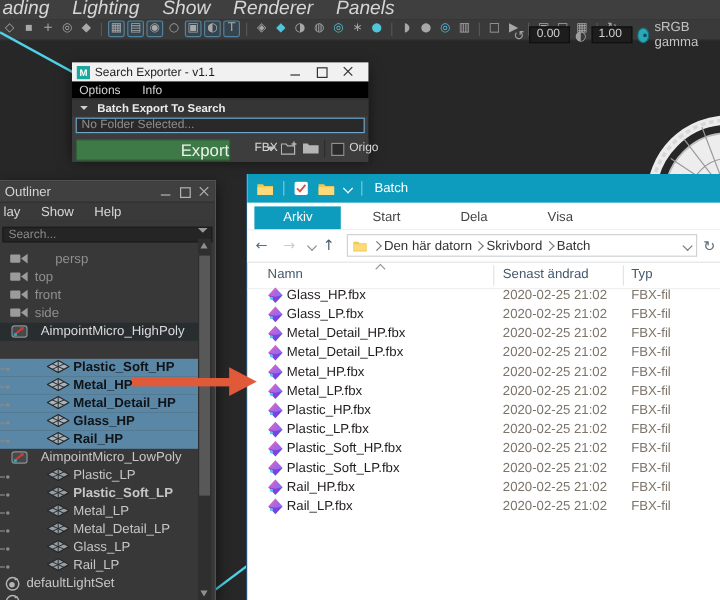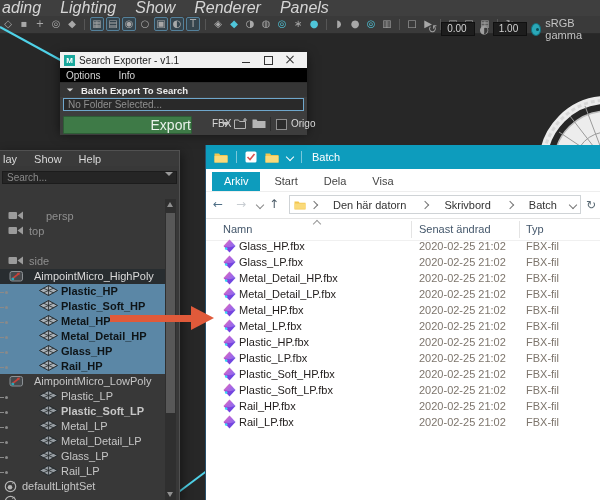--- a/index.html
+++ b/index.html
@@ -115,21 +115,21 @@
   #explorer{position:absolute;left:205px;top:145px;width:400px;height:355px;z-index:4;
             background:#fff;border-left:1px solid #29506b;box-sizing:border-box;overflow:hidden;
             font-size:11px;}
   #ex-title{height:24px;background:var(--explorer-teal,#0d9cbd);display:flex;align-items:center;
             gap:8px;padding-left:8px;}
   #ex-title .qsep{width:1px;height:12px;background:rgba(255,255,255,.45);}
   #ex-title .t{color:#fff;font-size:11px;margin-left:2px;}
   #ex-title .chev{border-color:#fff;}
   #ex-tabs{height:22px;background:#fff;display:flex;align-items:flex-end;padding-left:6px;gap:2px;
            border-bottom:1px solid #eee;}
-  .ex-tab{padding:3px 12px 4px;font-size:11px;color:#444;}
+  .ex-tab{padding:3px 24px 4px;font-size:11px;color:#444;}
   .ex-tab.active{background:var(--explorer-teal,#0d9cbd);color:#fff;}
   #ex-nav{position:relative;height:26px;background:#fff;border-bottom:1px solid #e4e4e4;}
   .nav-ic{position:absolute;top:5px;font-size:12px;}
   #ex-addr{position:absolute;left:83px;top:3px;width:292px;height:19px;border:1px solid #cfd3d6;
            box-sizing:border-box;display:flex;align-items:center;gap:5px;padding:0 4px;}
   #ex-addr .bc{color:#333;}
   #ex-addr .chev{border-color:#777;}
   #ex-addr .addr-caret{margin-left:auto;}
   #ex-refresh{position:absolute;left:380px;top:6px;color:#5a6a74;font-size:12px;}
   #ex-head{position:relative;height:21px;border-bottom:1px solid #f0f0f0;color:#44576b;}
@@ -268,20 +268,26 @@
             <path d="M0.5 2.5 h4 l1 1.5 h8 v7 h-13 z" fill="#b5b5b5"></path>
           </svg>
       </span>
       <span id="be-sep"></span>
       <span id="be-check"></span>
       <span id="be-origo">Origo</span>
     </div>
   </div>
 
   <div id="outliner">
+    <div id="ol-title">
+      <span class="t">Outliner</span>
+      <span class="wc wc-min"></span>
+      <span class="wc wc-max"></span>
+      <span class="wc wc-x"></span>
+    </div>
     <div id="ol-menus">
         <span>lay</span>
         <span>Show</span>
         <span>Help</span>
       </div>
     <div id="ol-search">
       <input placeholder="Search..." style="">
       <span class="caret-down"></span>
     </div>
     <div id="ol-tree">
@@ -292,44 +298,42 @@
             </svg></span>
           <span class="lb" style="left: 29px; padding-left: 17px;">persp</span>
         </div>
         <div class="o-row dim" style="top: 25px;">
           <span class="ic" style="left: 8px;"><svg width="16" height="11" viewBox="0 0 16 11">
               <rect x="0.5" y="2" width="8.5" height="7" rx="1" fill="#9b9b9b"></rect>
               <polygon points="15,1.5 15,9.5 9.5,5.5" fill="#9b9b9b"></polygon>
             </svg></span>
           <span class="lb" style="left: 29px;">top</span>
         </div>
+        <div class="o-row dim" style="top: 40px;">
+          <span class="ic" style="left: 8px;"><svg width="16" height="11" viewBox="0 0 16 11">
+              <rect x="0.5" y="2" width="8.5" height="7" rx="1" fill="#9b9b9b"></rect>
+              <polygon points="15,1.5 15,9.5 9.5,5.5" fill="#9b9b9b"></polygon>
+            </svg></span>
+          <span class="lb" style="left: 29px;">front</span>
+        </div>
         <div class="o-row dim" style="top: 55px;">
           <span class="ic" style="left: 8px;"><svg width="16" height="11" viewBox="0 0 16 11">
               <rect x="0.5" y="2" width="8.5" height="7" rx="1" fill="#9b9b9b"></rect>
               <polygon points="15,1.5 15,9.5 9.5,5.5" fill="#9b9b9b"></polygon>
             </svg></span>
           <span class="lb" style="left: 29px;">side</span>
         </div>
         <div class="o-row parent" style="top: 70px;">
           <span class="ic" style="left: 9px;"><svg width="15" height="12" viewBox="0 0 15 12">
               <rect x="1" y="1.5" width="12.5" height="9.5" rx="2" fill="#45494c" stroke="#8b9094"></rect>
               <path d="M3.5 8.5 L9.5 3.8" stroke="#c84038" stroke-width="1.7"></path>
               <polygon points="11,2.4 7.6,3 10.2,5.6" fill="#c84038"></polygon>
               <rect x="2.5" y="7.8" width="2.6" height="2.4" fill="#2aa8b8"></rect>
             </svg></span>
           <span class="lb" style="left: 34px;">AimpointMicro_HighPoly</span>
-        </div>
-        <div class="o-row sel" style="top: 85px;">
-          <span class="conn-dash"></span>
-          <span class="conn-dot"></span>
-          <span class="ic" style="left: 39px;"><svg width="19" height="11" viewBox="0 0 19 11">
-              <polygon points="9.5,0.5 18.5,5.5 9.5,10.5 0.5,5.5" fill="#aab1b7" stroke="#23282b"></polygon>
-              <path d="M9.5,0.5 V10.5 M4.5,3.2 L14.5,7.8 M14.5,3.2 L4.5,7.8" stroke="#23282b" stroke-width="0.8" fill="none"></path>
-            </svg></span>
-          <span class="lb" style="left: 61px;">Plastic_HP</span>
         </div>
         <div class="o-row sel" style="top: 100px;">
           <span class="conn-dash"></span>
           <span class="conn-dot"></span>
           <span class="ic" style="left: 39px;"><svg width="19" height="11" viewBox="0 0 19 11">
               <polygon points="9.5,0.5 18.5,5.5 9.5,10.5 0.5,5.5" fill="#aab1b7" stroke="#23282b"></polygon>
               <path d="M9.5,0.5 V10.5 M4.5,3.2 L14.5,7.8 M14.5,3.2 L4.5,7.8" stroke="#23282b" stroke-width="0.8" fill="none"></path>
             </svg></span>
           <span class="lb" style="left: 61px;">Plastic_Soft_HP</span>
         </div>
@@ -484,21 +488,21 @@
     <div id="ex-nav">
       <span class="nav-ic glyph" style="left:7px;color:#4f6f86;">←</span>
       <span class="nav-ic glyph" style="left:30px;color:#c8cdd2;">→</span>
       <span class="chev chev-d" style="position:absolute;left:51px;top:10px;"></span>
       <span class="nav-ic glyph" style="left:63px;color:#4a5a66;">↑</span>
       <div id="ex-addr">
         <svg width="12" height="10" viewBox="0 0 12 10">
             <path d="M0.5 1.5 h4 l1 1.2 h6 v6.8 h-11 z" fill="#f3c64e"></path>
             <rect x="0.5" y="3.5" width="11" height="5.3" fill="#fada7a"></rect>
           </svg>
-        <span id="ex-breadcrumb" style="display:flex;align-items:center;gap:16px;">
+        <span id="ex-breadcrumb" style="display:flex;align-items:center;gap:3px;">
             <span class="chev chev-r"></span>
             <span class="bc">Den här datorn</span>
             <span class="chev chev-r"></span>
             <span class="bc">Skrivbord</span>
             <span class="chev chev-r"></span>
             <span class="bc">Batch</span>
           </span>
         <span class="chev chev-d addr-caret"></span>
       </div>
       <span id="ex-refresh" class="glyph">↻</span>

